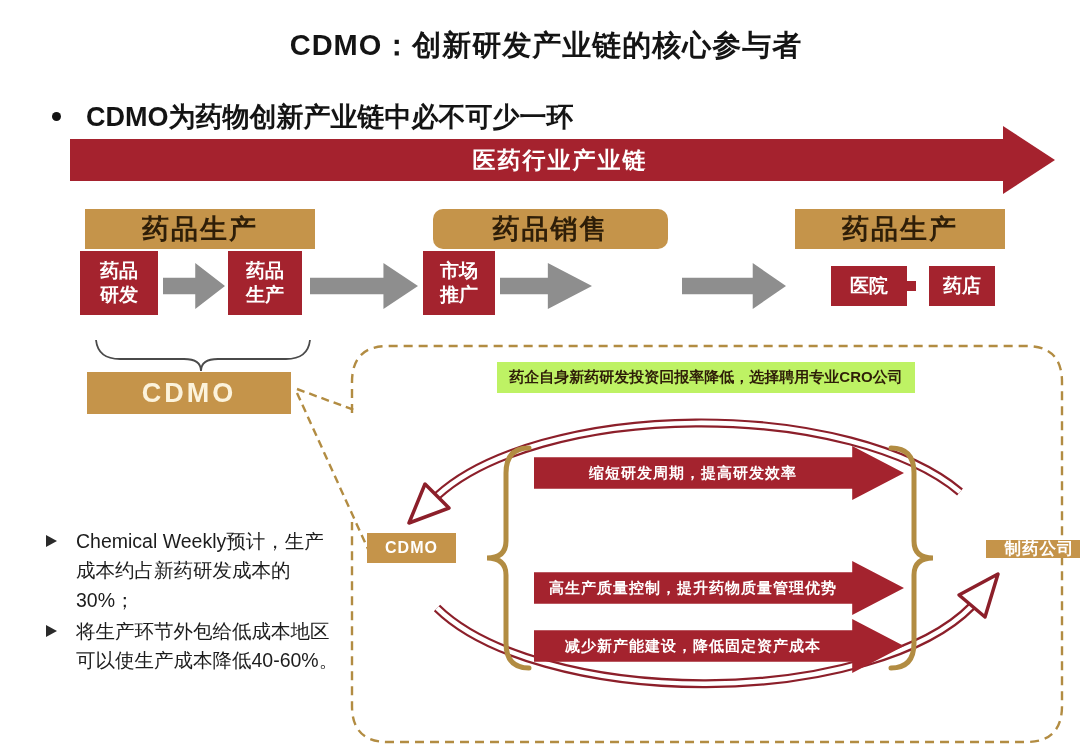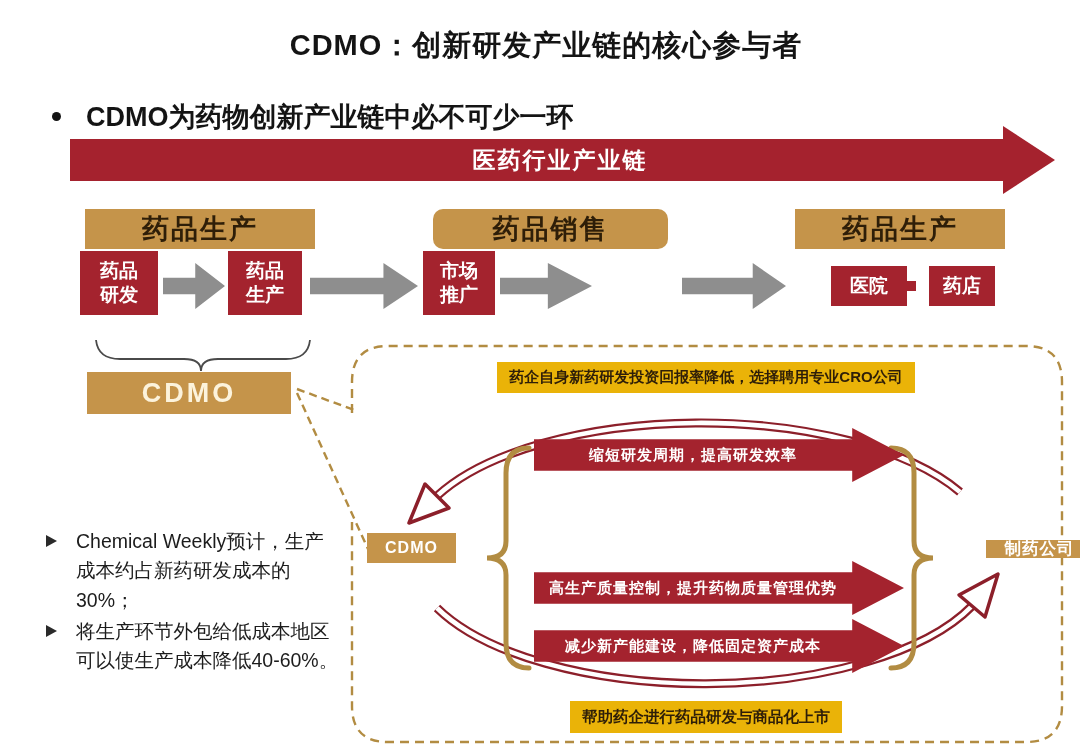--- a/index.html
+++ b/index.html
@@ -18,21 +18,21 @@
           text-align:center;white-space:pre-line;font-size:19px;line-height:1.25;}
   .garrow{background:#8E8E8E;top:263px;height:46px;}
   .garrow.short{clip-path:polygon(0 32%,52% 32%,52% 0,100% 50%,52% 100%,52% 68%,0 68%);}
   .garrow.long{clip-path:polygon(0 32%,68% 32%,68% 0,100% 50%,68% 100%,68% 68%,0 68%);}
   .plusbar{background:#A4232E;}
   .cdmo-big{left:87px;top:372px;width:204px;height:42px;background:#C5944A;color:#FCF3DC;
             font-size:27px;font-weight:bold;letter-spacing:3px;display:flex;align-items:center;justify-content:center;}
   .notes{left:46px;top:527px;width:296px;color:#1c1c1c;}
   .note{display:flex;gap:19px;font-size:19.5px;line-height:1.5;margin-bottom:2px;}
   .note .tri{flex:0 0 auto;margin-top:8px;width:0;height:0;border-left:11px solid #2a2a2a;border-top:6px solid transparent;border-bottom:6px solid transparent;}
-  .dbanner{background:#eab308;color:#2E1E08;font-weight:bold;display:flex;align-items:center;justify-content:center;}
+  .dbanner{background:#bef264;color:#2E1E08;font-weight:bold;display:flex;align-items:center;justify-content:center;}
   .benefit{left:534px;width:370px;height:54px;background:#A4232E;color:#fff;font-weight:bold;font-size:15px;
            display:flex;align-items:center;justify-content:center;box-sizing:border-box;padding-right:52px;letter-spacing:1px;
            clip-path:polygon(0 21%,86% 21%,86% 0,100% 50%,86% 100%,86% 79%,0 79%);}
   .sgold{background:#C5944A;color:#fff;font-weight:bold;display:flex;align-items:center;justify-content:center;letter-spacing:1px;}
   svg.overlay{position:absolute;left:0;top:0;pointer-events:none;}
 </style>
 </head>
 <body>
 
 <div class="slide">
@@ -91,22 +91,21 @@
       <span>Chemical Weekly预计，生产成本约占新药研发成本的30%；</span>
     </div>
     <div class="note">
       <span class="tri"></span>
       <span>将生产环节外包给低成本地区可以使生产成本降低40-60%。</span>
     </div>
   </div>
 
   <div class="abs dbanner" style="left:497px;top:362px;width:418px;height:31px;font-size:15px;">药企自身新药研发投资回报率降低，选择聘用专业CRO公司</div>
 
-  <div class="abs benefit" style="top:428px;">缩短研发周期，提高研发效率</div>
+  <div class="abs benefit" style="top:446px;">缩短研发周期，提高研发效率</div>
   <div class="abs benefit" style="top:561px;">高生产质量控制，提升药物质量管理优势</div>
   <div class="abs benefit" style="top:619px;">减少新产能建设，降低固定资产成本</div>
 
   <div class="abs sgold" style="left:367px;top:533px;width:89px;height:30px;font-size:16px;">CDMO</div>
   <div class="abs sgold" style="left:986px;top:540px;width:107px;height:18px;font-size:16.5px;">制药公司</div>
 
-  <div class="abs dbanner" style="left:570px;top:701px;width:272px;height:32px;font-size:15.5px;">帮助药企进行药品研发与商品化上市</div>
 
 </div>
 
 </body></html>

